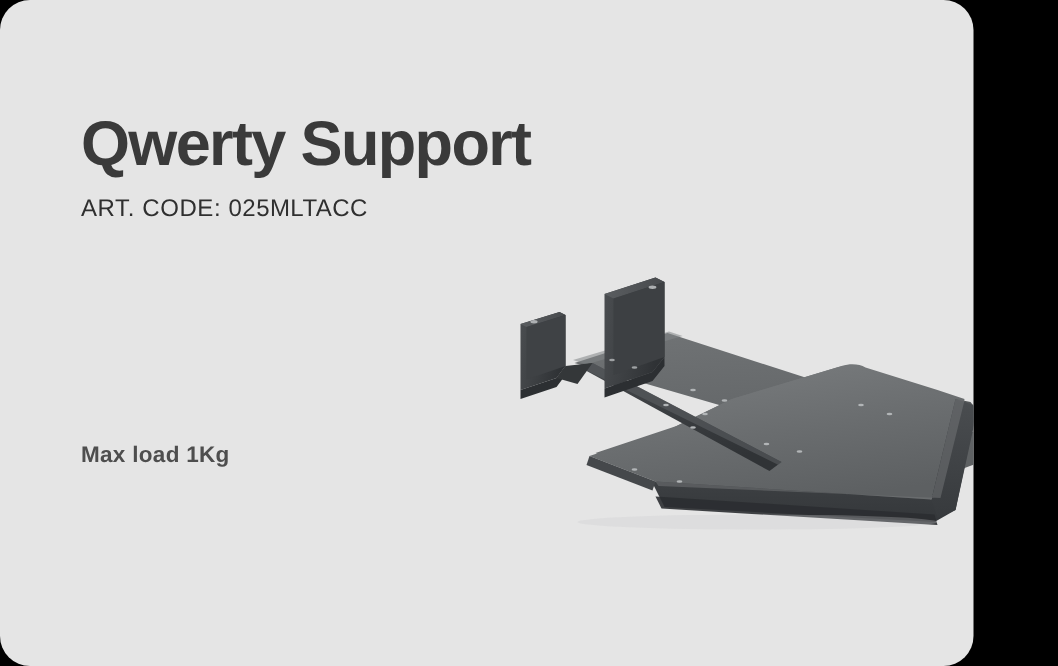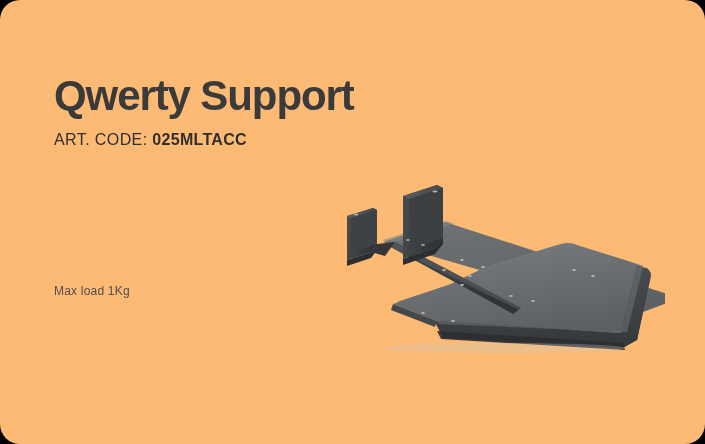--- a/index.html
+++ b/index.html
@@ -8,24 +8,24 @@
     background: #000;
   }
   body {
     width: 705px;
     height: 444px;
     overflow: hidden;
   }
 
   .card {
     position: relative;
-    width: 705px;
+    width: 649px;
     height: 444px;
     box-sizing: border-box;
-    background: #fdba74;
+    background: #e5e5e5;
     border-radius: 20px;
     overflow: hidden;
     font-family: "Liberation Sans", sans-serif;
     -webkit-font-smoothing: antialiased;
   }
 
   
   .text-block {
     position: absolute;
     left: 54px;
@@ -47,45 +47,45 @@
     margin: 0;
     padding-top: 10px;
     font-size: 16px;
     line-height: 20px;
     font-weight: 400;
     letter-spacing: 0.4px;
     color: #2f2f2f;
     white-space: nowrap;
   }
   .art-code .code-value {
-    font-weight: 700;
+    font-weight: 400;
     letter-spacing: 0.3px;
   }
 
   .specs {
     position: absolute;
     left: 54px;
     top: 231px;
     width: 260px;
   }
   .spec-line {
     font-size: 14.5px;
     line-height: 25px;
     font-weight: 400;
     color: #4e4e4e;
     letter-spacing: 0.2px;
     white-space: nowrap;
   }
   .spec-load {
     position: absolute;
     left: 54px;
-    top: 280px;
-    font-size: 12px;
+    top: 293px;
+    font-size: 15px;
     line-height: 22px;
-    font-weight: 400;
+    font-weight: 700;
     color: #4e4e4e;
     letter-spacing: 0.2px;
     white-space: nowrap;
   }
 
   
   .product-render {
     position: absolute;
     left: 325px;
     top: 180px;

